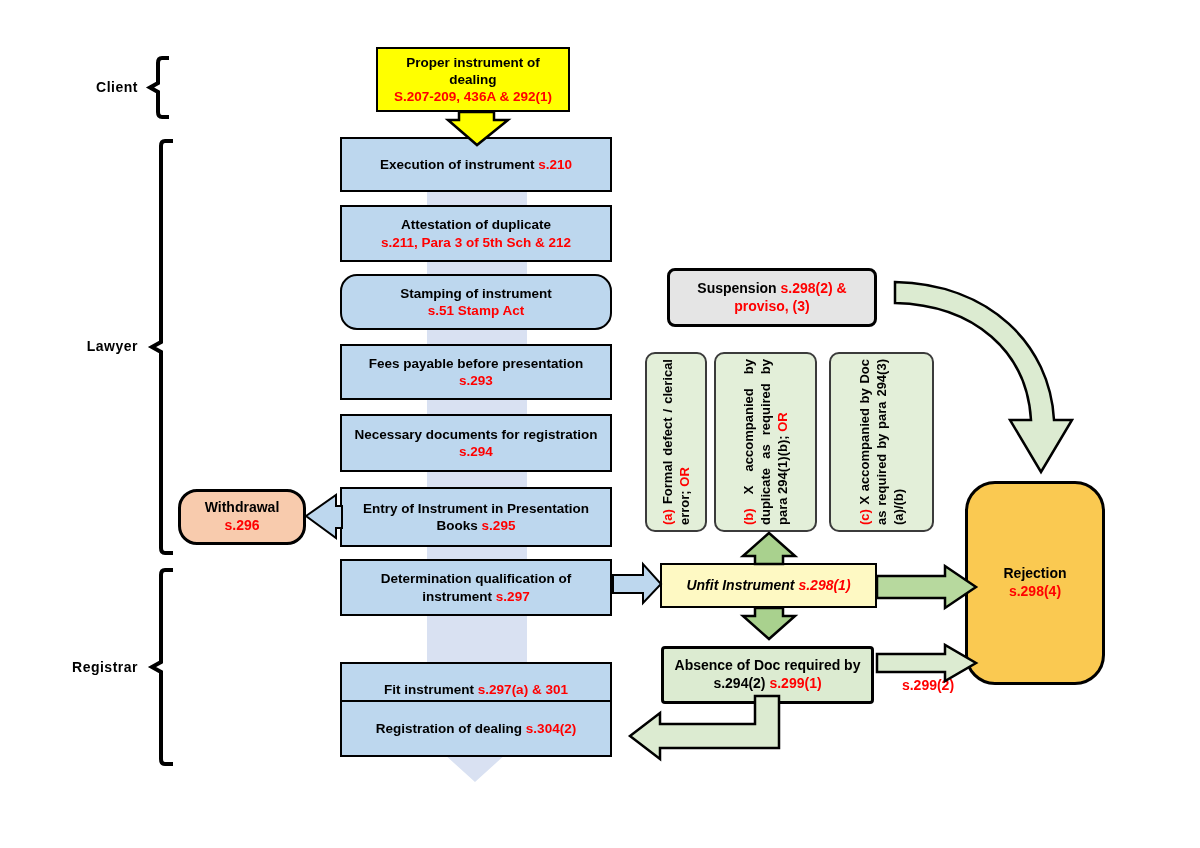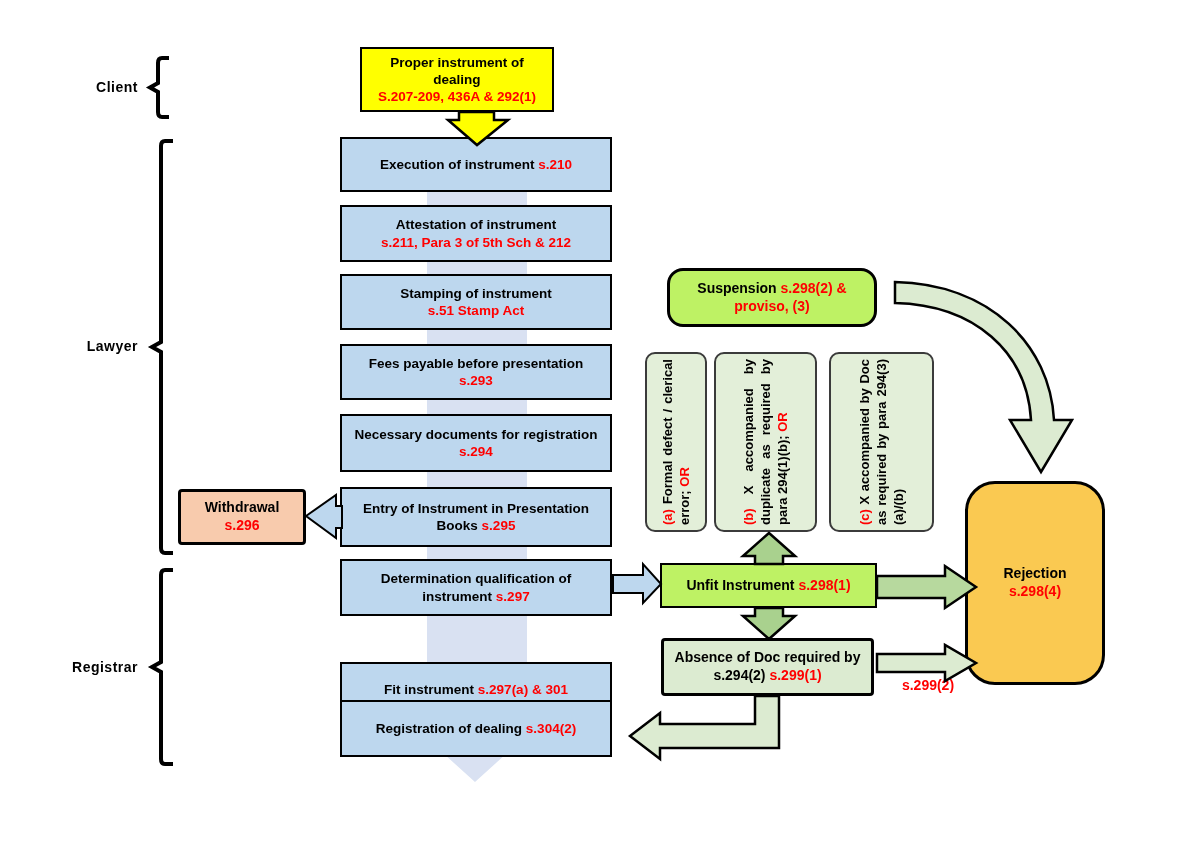--- a/index.html
+++ b/index.html
@@ -9,25 +9,25 @@
   }
   svg{position:absolute;left:0;top:0;pointer-events:none;}
   #band-svg{z-index:0;}
   #arrow-svg{z-index:3;}
   .box{
     position:absolute;box-sizing:border-box;display:flex;flex-direction:column;
     justify-content:center;align-items:center;text-align:center;line-height:1.28;
     z-index:2;padding:2px 8px;
   }
   .blue{background:#BDD7EE;border:2.5px solid #000;font-size:13.5px;}
-  .yellow{background:#FFFF00;border:2.5px solid #000;font-size:13.5px;}
-  .peach{background:#F8CBAD;border:3px solid #000;border-radius:4px;font-size:14px;}
-  .lgreen{background:#bef264;border:3px solid #000;border-radius:16px;font-size:14px;}
-  .lgreen2{background:#DCEBD1;border:3px solid #000;border-radius:4px;font-size:14px;}
-  .mgreen{background:#bef264;border:2.5px solid #000;font-size:14px;}
+  .yellow{background:#FFFF00;border:2.5px solid #000;font-size:13.5px;margin-left:16px;}
+  .peach{background:#F8CBAD;border:3px solid #000;border-radius:19px;font-size:14px;}
+  .lgreen{background:#e5e5e5;border:3px solid #000;border-radius:8px;font-size:14px;}
+  .lgreen2{background:#DCEBD1;border:3px solid #000;border-radius:4px;font-size:14px;margin-top:8px;}
+  .mgreen{background:#fef9c3;border:2.5px solid #000;font-size:14px;font-style:italic;}
   .gold{background:#FAC951;border:3px solid #000;border-radius:30px;font-size:14px;}
   .vbox{
     position:absolute;box-sizing:border-box;background:#E3EFD9;border:2px solid #3b3b3b;
     border-radius:10px;z-index:2;
   }
   .vtext{
     position:absolute;left:50%;top:50%;width:166px;
     transform:translate(-50%,-50%) rotate(-90deg);
     font-size:13px;line-height:1.32;text-align:justify;
   }
@@ -50,23 +50,23 @@
   <div class="rolelabel" style="left:46px;top:659px;width:92px;">Registrar</div>
 
   <div class="box yellow stack" style="left:360px;top:47px;width:194px;height:65px;">
     <div><span>Proper instrument of dealing</span> <span class="ref">S.207-209, 436A &amp; 292(1)</span></div>
   </div>
 
   <div class="box blue" style="left:340px;top:137px;width:272px;height:55px;">
     <div><span>Execution of instrument</span> <span class="ref">s.210</span></div>
   </div>
   <div class="box blue stack" style="left:340px;top:205px;width:272px;height:57px;">
-    <div><span>Attestation of instrument</span> <span class="ref">s.211, Para 3 of 5th Sch &amp; 212</span></div>
+    <div><span>Attestation of duplicate</span> <span class="ref">s.211, Para 3 of 5th Sch &amp; 212</span></div>
   </div>
-  <div class="box blue stack" style="left:340px;top:274px;width:272px;height:56px;">
+  <div class="box blue stack" style="left:340px;top:274px;width:272px;height:56px;border-radius:17px;">
     <div><span>Stamping of instrument</span> <span class="ref">s.51 Stamp Act</span></div>
   </div>
   <div class="box blue stack" style="left:340px;top:344px;width:272px;height:56px;">
     <div><span>Fees payable before presentation</span> <span class="ref">s.293</span></div>
   </div>
   <div class="box blue" style="left:340px;top:414px;width:272px;height:58px;text-align:center;">
     <div><span>Necessary documents for registration</span> <span class="ref">s.294</span></div>
   </div>
   <div class="box blue" style="left:340px;top:487px;width:272px;height:60px;">
     <div><span>Entry of Instrument in Presentation Books</span> <span class="ref">s.295</span></div>

